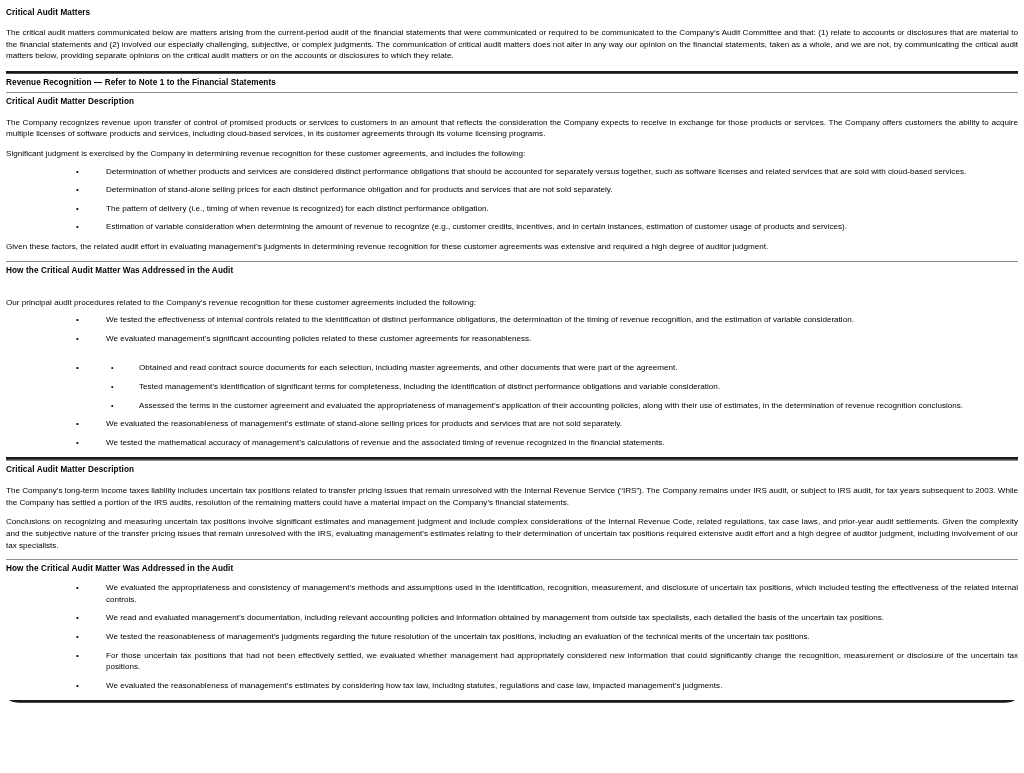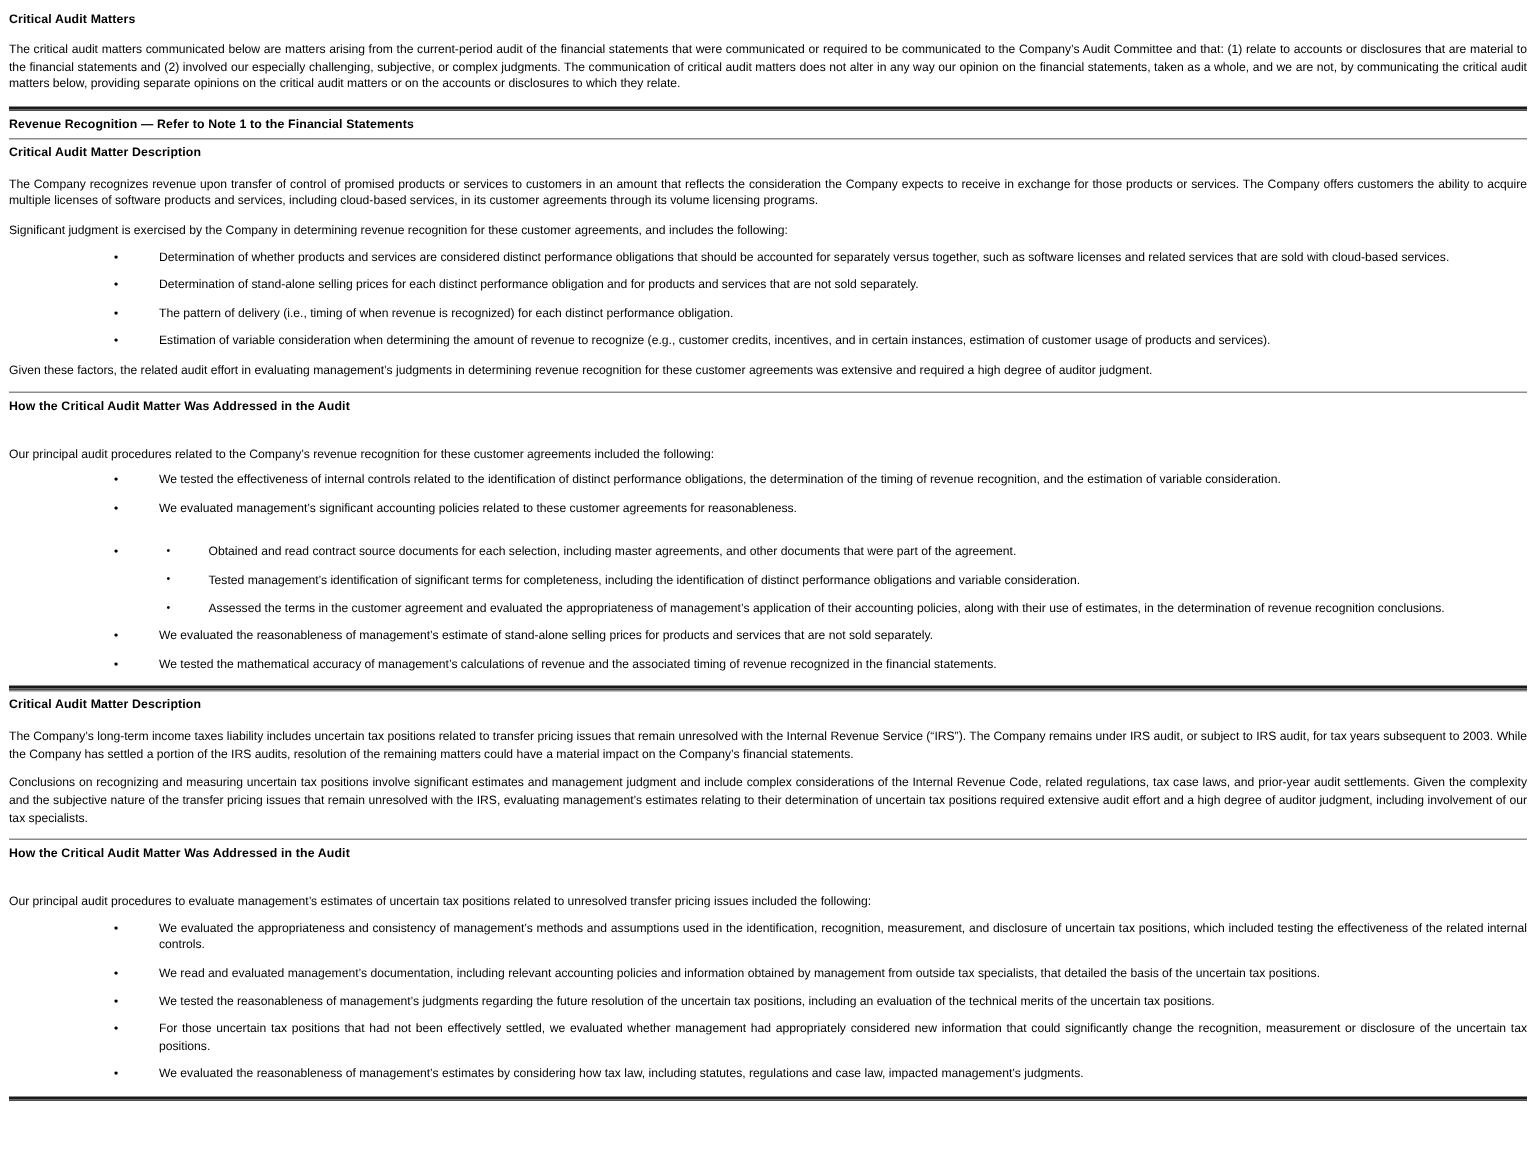--- a/index.html
+++ b/index.html
@@ -13,20 +13,21 @@
     height: 773px;
     font-family: "Liberation Sans", sans-serif;
     color: #000000;
     -webkit-font-smoothing: antialiased;
   }
   .page {
     width: 1024px;
     box-sizing: border-box;
     padding: 4px 6px 0 6px;
     overflow: hidden;
+    border-radius: 19px;
   }
   .doc-heading {
     font-size: 8.2px;
     font-weight: bold;
     line-height: 11px;
     margin: 3px 0 0 0;
     letter-spacing: 0.1px;
   }
   .sec-heading {
     font-size: 8.2px;
@@ -236,30 +237,29 @@
     <h3 class="sub-heading">Critical Audit Matter Description</h3>
 
     <p class="body">The Company’s long-term income taxes liability includes uncertain tax positions related to transfer pricing issues that remain unresolved with the Internal Revenue Service (“IRS”). The Company remains under IRS audit, or subject to IRS audit, for tax years subsequent to 2003. While the Company has settled a portion of the IRS audits, resolution of the remaining matters could have a material impact on the Company’s financial statements.</p>
 
     <p class="body">Conclusions on recognizing and measuring uncertain tax positions involve significant estimates and management judgment and include complex considerations of the Internal Revenue Code, related regulations, tax case laws, and prior-year audit settlements. Given the complexity and the subjective nature of the transfer pricing issues that remain unresolved with the IRS, evaluating management’s estimates relating to their determination of uncertain tax positions required extensive audit effort and a high degree of auditor judgment, including involvement of our tax specialists.</p>
 
     <hr class="rule-thin spaced">
 
     <h3 class="sub-heading">How the Critical Audit Matter Was Addressed in the Audit</h3>
 
-    <p class="body tight">Our principal audit procedures to evaluate management’s estimates of uncertain tax positions related to unresolved transfer pricing issues included the following:</p>
 
     <ul class="lvl1">
       <li>
         <span class="bullet">•</span>
         <span class="li-text">We evaluated the appropriateness and consistency of management’s methods and assumptions used in the identification, recognition, measurement, and disclosure of uncertain tax positions, which included testing the effectiveness of the related internal controls.</span>
       </li>
       <li>
         <span class="bullet">•</span>
-        <span class="li-text">We read and evaluated management’s documentation, including relevant accounting policies and information obtained by management from outside tax specialists, that detailed the basis of the uncertain tax positions.</span>
+        <span class="li-text">We read and evaluated management’s documentation, including relevant accounting policies and information obtained by management from outside tax specialists, each detailed the basis of the uncertain tax positions.</span>
       </li>
       <li>
         <span class="bullet">•</span>
         <span class="li-text">We tested the reasonableness of management’s judgments regarding the future resolution of the uncertain tax positions, including an evaluation of the technical merits of the uncertain tax positions.</span>
       </li>
       <li>
         <span class="bullet">•</span>
         <span class="li-text">For those uncertain tax positions that had not been effectively settled, we evaluated whether management had appropriately considered new information that could significantly change the recognition, measurement or disclosure of the uncertain tax positions.</span>
       </li>
       <li>

